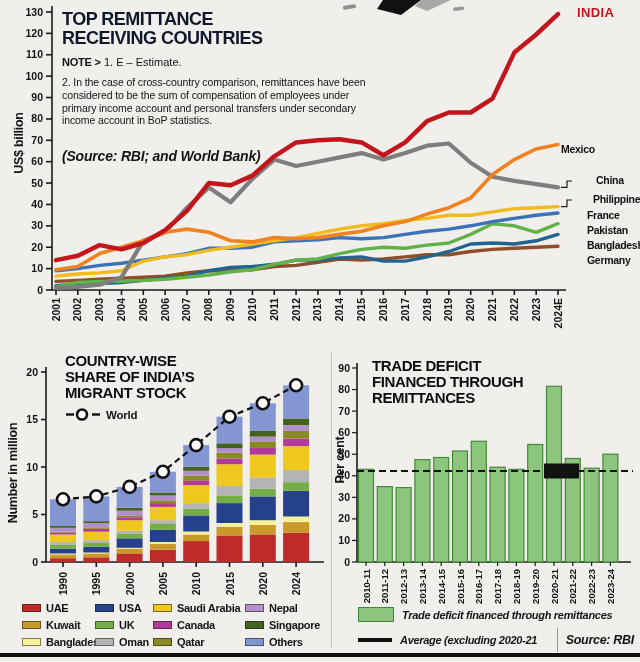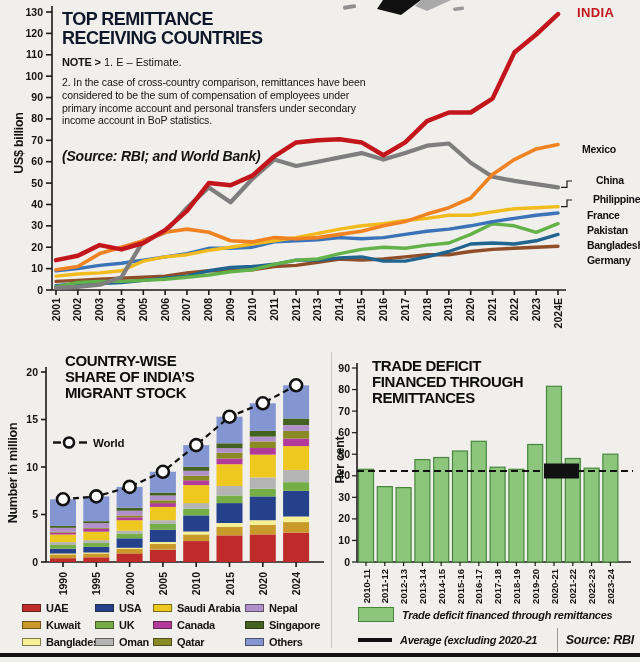--- a/index.html
+++ b/index.html
@@ -182,21 +182,21 @@
     <span class="note-label">NOTE &gt;</span>
     <span>1. E – Estimate.</span>
   </div>
 
   <div class="abs note-body" style="left:62px;top:76px;width:318px;">2.  In the case of cross-country comparison, remittances have been considered to be the sum of compensation of employees under primary income account and personal transfers under secondary income account in BoP statistics.</div>
 
   <div class="abs source-line" style="left:62px;top:148px;">(Source: RBI; and World Bank)</div>
 
   <div id="top-labels" class="abs" style="left:0;top:0;width:640px;height:345px;pointer-events:none;">
       <div class="slabel india" style="left: 577px; top: 5px;">INDIA</div>
-      <div class="slabel" style="left: 582px; top: 143px;">Mexico</div>
+      <div class="slabel" style="left: 561px; top: 143px;">Mexico</div>
       <div class="slabel" style="left: 596px; top: 174px;">China</div>
       <div class="slabel" style="left: 593px; top: 193px;">Philippines</div>
       <div class="slabel" style="left: 587px; top: 209px;">France</div>
       <div class="slabel" style="left: 587px; top: 224px;">Pakistan</div>
       <div class="slabel" style="left: 587px; top: 239px;">Bangladesh</div>
       <div class="slabel" style="left: 587px; top: 254px;">Germany</div>
     </div>
 </div>
 
 <div class="abs" style="left:0;top:345px;width:330px;height:317px;">
@@ -336,21 +336,21 @@
       <circle cx="262.8" cy="58.3" r="6" fill="#ffffff" stroke="#111" stroke-width="2.6"></circle>
       <circle cx="296.1" cy="40.3" r="6" fill="#ffffff" stroke="#111" stroke-width="2.6"></circle>
     </svg>
 
   <div class="abs yaxis-title" style="left:13px;top:128px;">Number in million</div>
 
   <div class="abs panel-title" style="left:65px;top:8px;width:180px;">COUNTRY-WISE
 SHARE OF INDIA’S
 MIGRANT STOCK</div>
 
-  <div class="abs world-legend" style="left:53px;top:62px;margin-top:28px;">
+  <div class="abs world-legend" style="left:66px;top:62px;">
     <svg width="34" height="15" viewBox="0 0 34 15">
       <line x1="0" y1="7.5" x2="8" y2="7.5" stroke="#111" stroke-width="2.4"></line>
       <circle cx="16" cy="7.5" r="5" fill="#ffffff" stroke="#111" stroke-width="2.6"></circle>
       <line x1="26" y1="7.5" x2="34" y2="7.5" stroke="#111" stroke-width="2.4"></line>
     </svg>
     <span class="world-label">World</span>
   </div>
 
   <div id="ms-legend" class="abs" style="left:22px;top:256px;">
       <div class="lg-col" style="width: 73px;">

